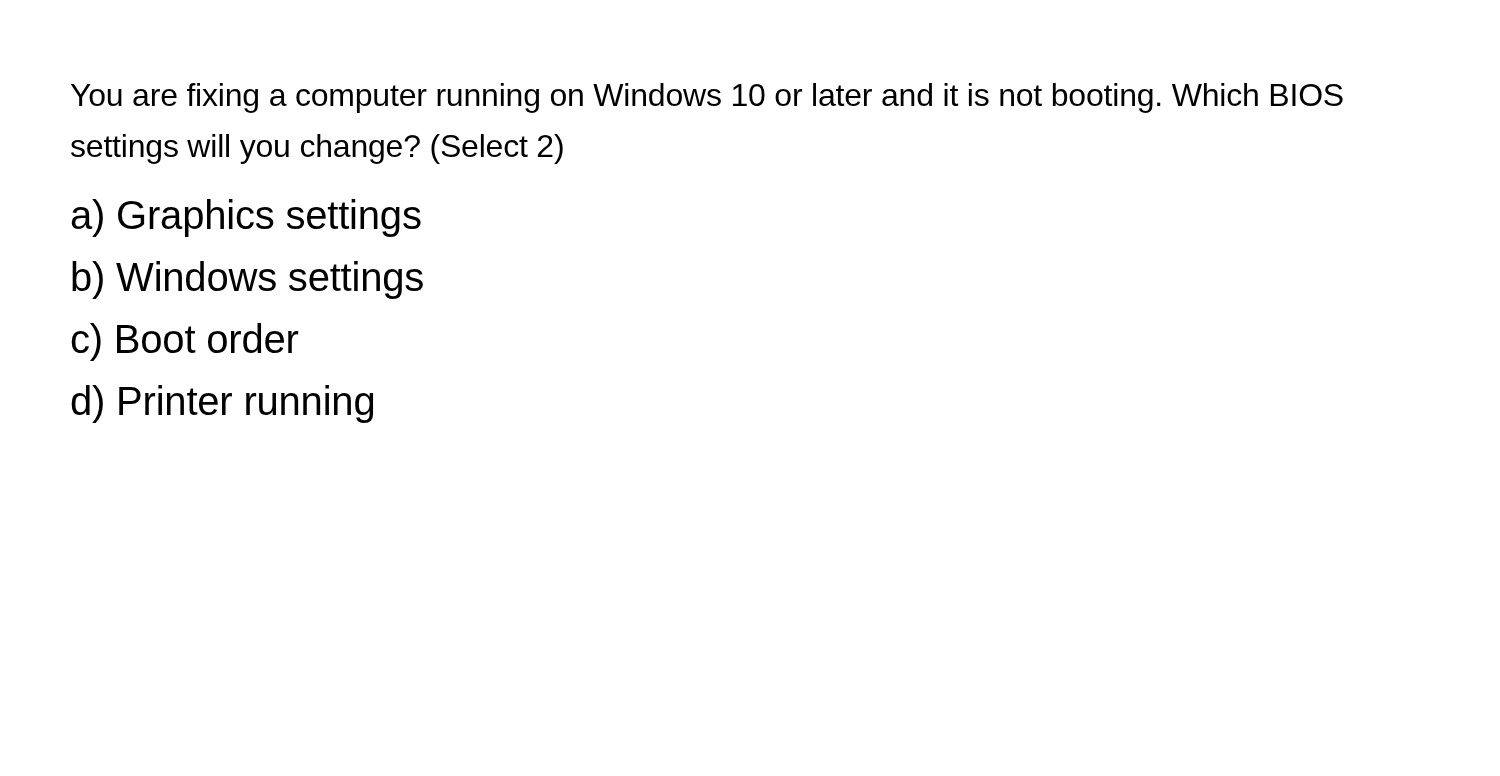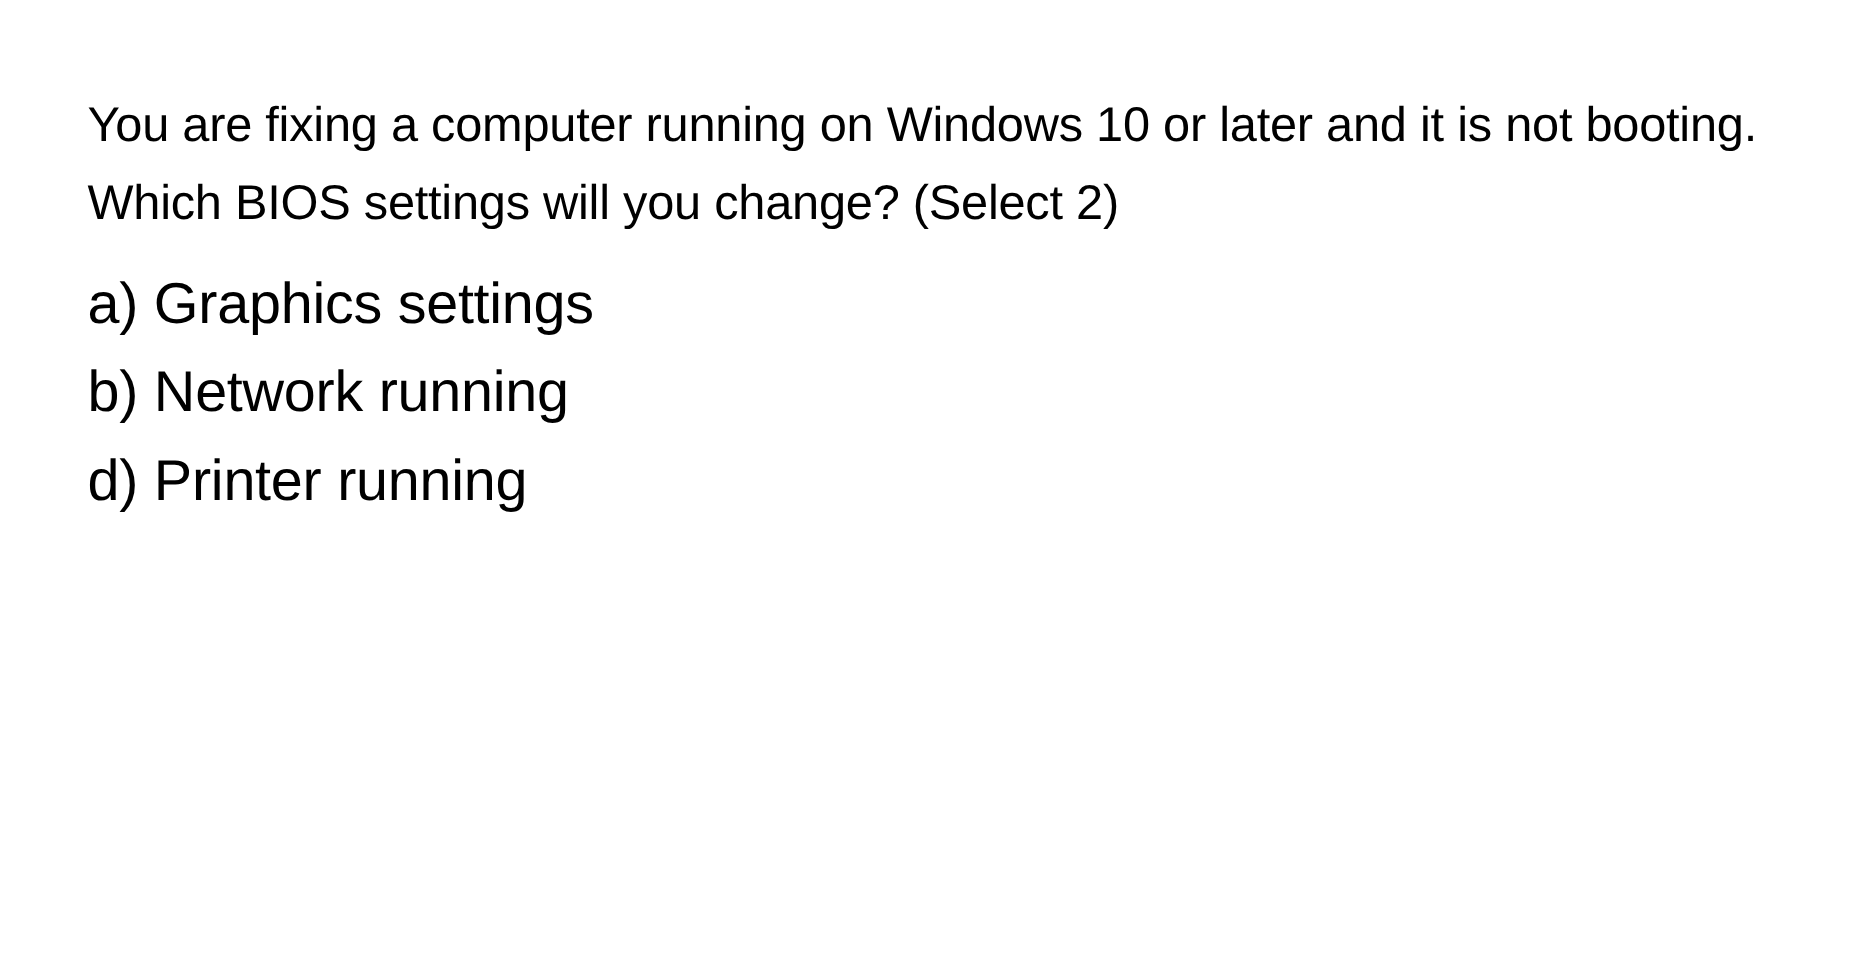--- a/index.html
+++ b/index.html
@@ -8,39 +8,40 @@
       box-sizing: border-box;
     }
     body {
       width: 1500px;
       height: 776px;
       background-color: #ffffff;
       font-family: -apple-system, BlinkMacSystemFont, 'Segoe UI', Helvetica, Arial, sans-serif;
       padding: 70px 70px 0 70px;
     }
     .question-text {
-      font-size: 39px;
+      font-size: 32px;
       line-height: 1.6;
       color: #000000;
       font-weight: 400;
       letter-spacing: -0.2px;
     }
     .options-container {
       margin-top: 12px;
     }
     .option {
-      font-size: 46px;
+      font-size: 40px;
       line-height: 1.55;
       color: #000000;
       font-weight: 400;
       letter-spacing: -0.2px;
     }
   </style>
 </head>
 <body>
 
 <div class="question-text">You are fixing a computer running on Windows 10 or later and it is not booting. Which BIOS settings will you change? (Select 2)</div>
 
 <div class="options-container">
   <div class="option">a) Graphics settings</div>
-  <div class="option">b) Network running</div>
+  <div class="option">b) Windows settings</div>
+  <div class="option">c) Boot order</div>
   <div class="option">d) Printer running</div>
 </div>
 
 </body></html>

